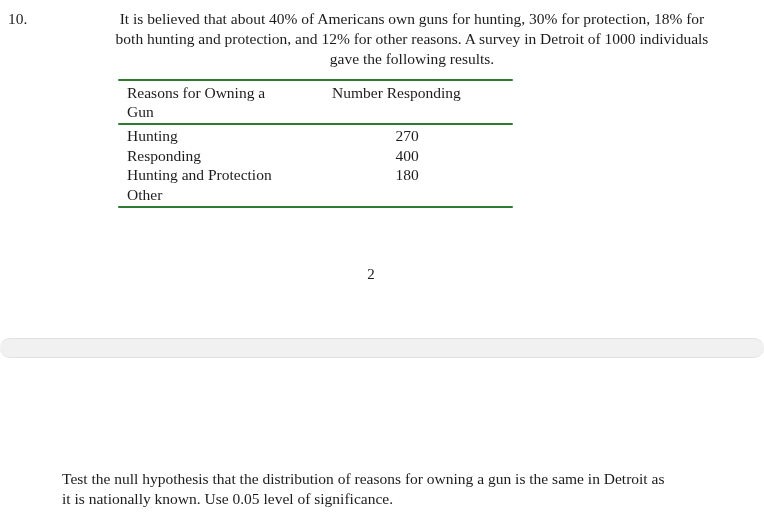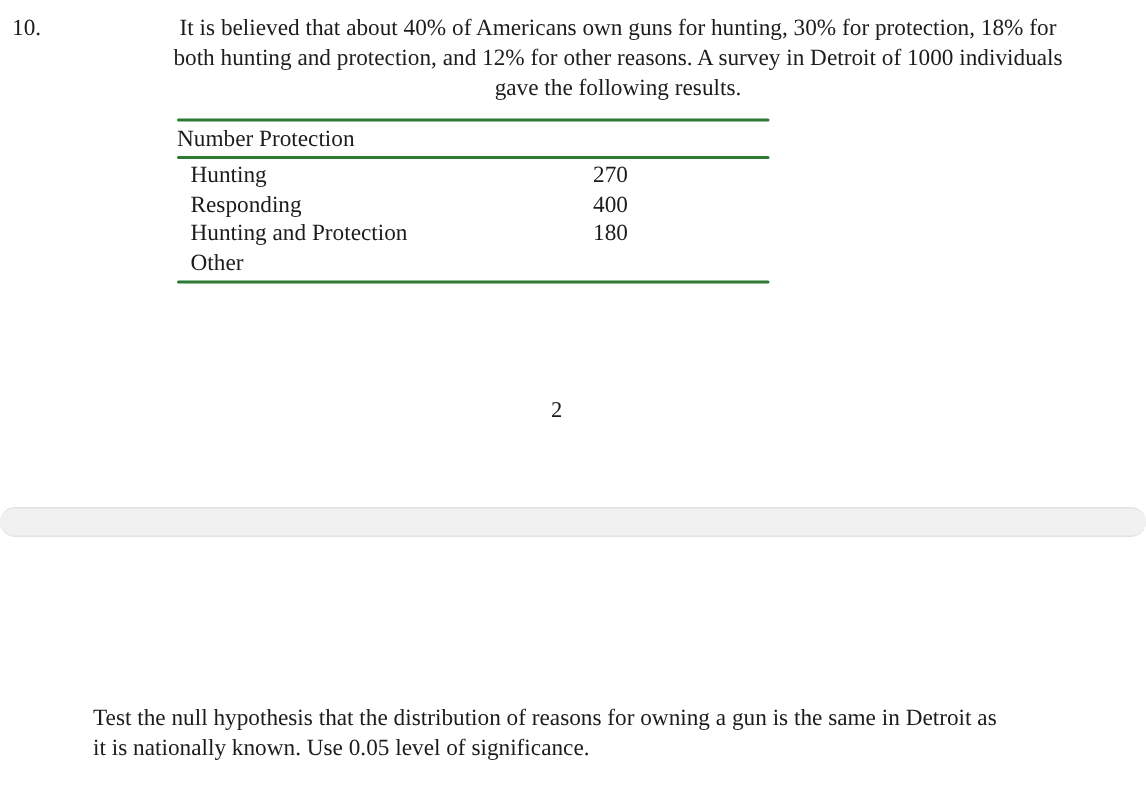--- a/index.html
+++ b/index.html
@@ -109,21 +109,24 @@
 
   <span class="problem-number">10.</span>
 
   <p class="problem-text">It is believed that about 40% of Americans own guns for hunting, 30% for protection, 18% for
 both hunting and protection, and 12% for other reasons.  A survey in Detroit of 1000 individuals
 gave the following results.</p>
 
   <div class="data-table">
     <div class="rule"></div>
     <div class="thead">
-      <div class="th-count">Number Protection</div>
+      <div class="th-reason">
+        <span class="wrapbox">Reasons for Owning a Gun</span>
+      </div>
+      <div class="th-count">Number Responding</div>
     </div>
     <div class="rule"></div>
     <div class="tbody">
       <div class="tr">
         <div class="td-reason">Hunting</div>
         <div class="td-count">270</div>
       </div>
       <div class="tr">
         <div class="td-reason">Responding</div>
         <div class="td-count">400</div>

